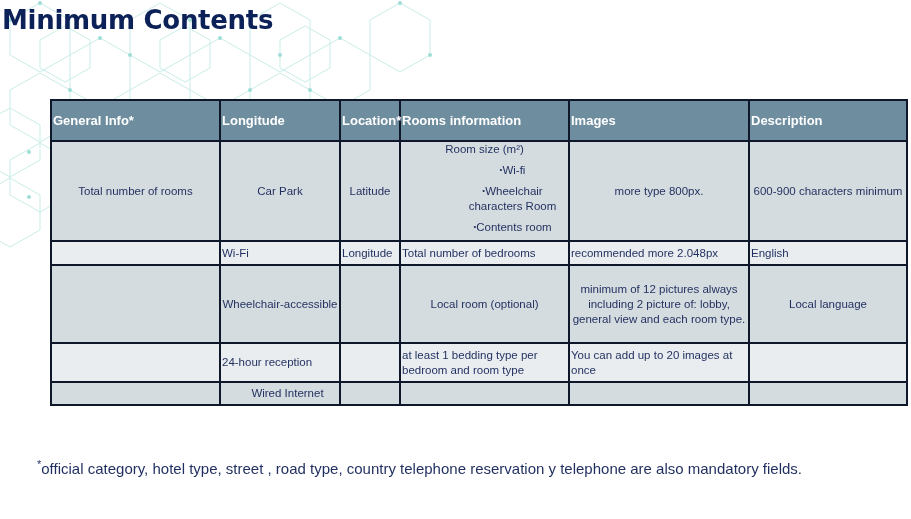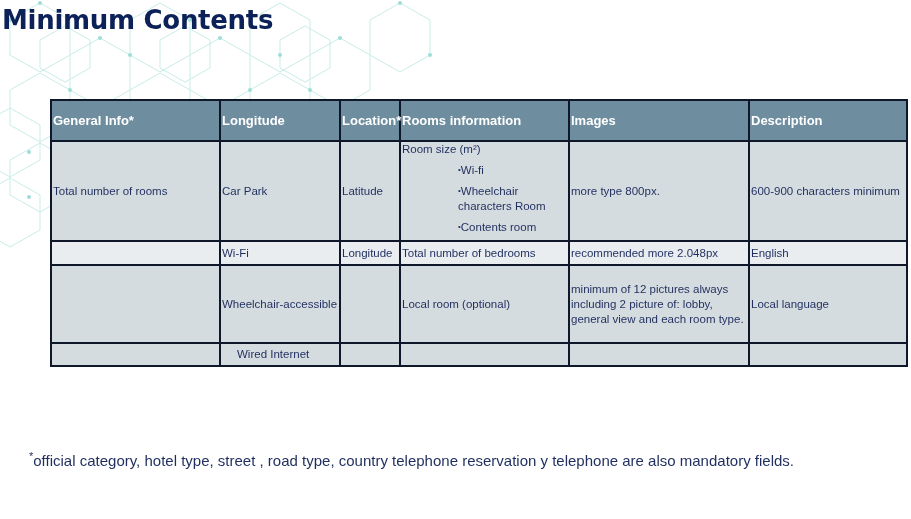--- a/index.html
+++ b/index.html
@@ -53,21 +53,21 @@
       font-size: 11.5px;
       line-height: 15px;
     }
     th {
       background: #6e8d9f;
       color: #ffffff;
       font-weight: bold;
       font-size: 13px;
       height: 39px;
     }
-    tr.r-dark td { background: #d5dce0; }
+    tr.r-dark td { background: #d5dce0; text-align: center; }
     tr.r-light td { background: #e9edf0; }
     tr.row1 td { height: 96px; }
     tr.row2 td { height: 22px; }
     tr.row3 td { height: 76px; }
     tr.row4 td { height: 37px; }
     tr.row5 td { height: 21px; padding-left: 16px; }
     .bullets {
       margin: 0;
       padding: 0;
       list-style: none;
@@ -81,21 +81,21 @@
     }
     .bullets li.sub::before {
       content: "\2022";
       font-size: 8px;
       vertical-align: 2px;
     }
     .footnote {
       position: absolute;
       left: 29px;
       top: 450px;
-      margin: 0;
+      margin: 8px;
       font-size: 15px;
       color: #1f2e5e;
       font-family: "Liberation Sans", sans-serif;
     }
     .footnote sup {
       font-size: 11px;
     }
   </style>
 </head>
 <body>
@@ -186,20 +186,28 @@
         <td>English</td>
       </tr>
       <tr class="r-dark row3">
         <td></td>
         <td>Wheelchair-accessible</td>
         <td></td>
         <td>Local room (optional)</td>
         <td>minimum of 12 pictures always including 2 picture of: lobby, general view and each room type.</td>
         <td>Local language</td>
       </tr>
+      <tr class="r-light row4">
+        <td></td>
+        <td>24-hour reception</td>
+        <td></td>
+        <td>at least 1 bedding type per bedroom and room type</td>
+        <td>You can add up to 20 images at once</td>
+        <td></td>
+      </tr>
       <tr class="r-dark row5">
         <td></td>
         <td>Wired Internet</td>
         <td></td>
         <td></td>
         <td></td>
         <td></td>
       </tr>
     </tbody>
   </table>

